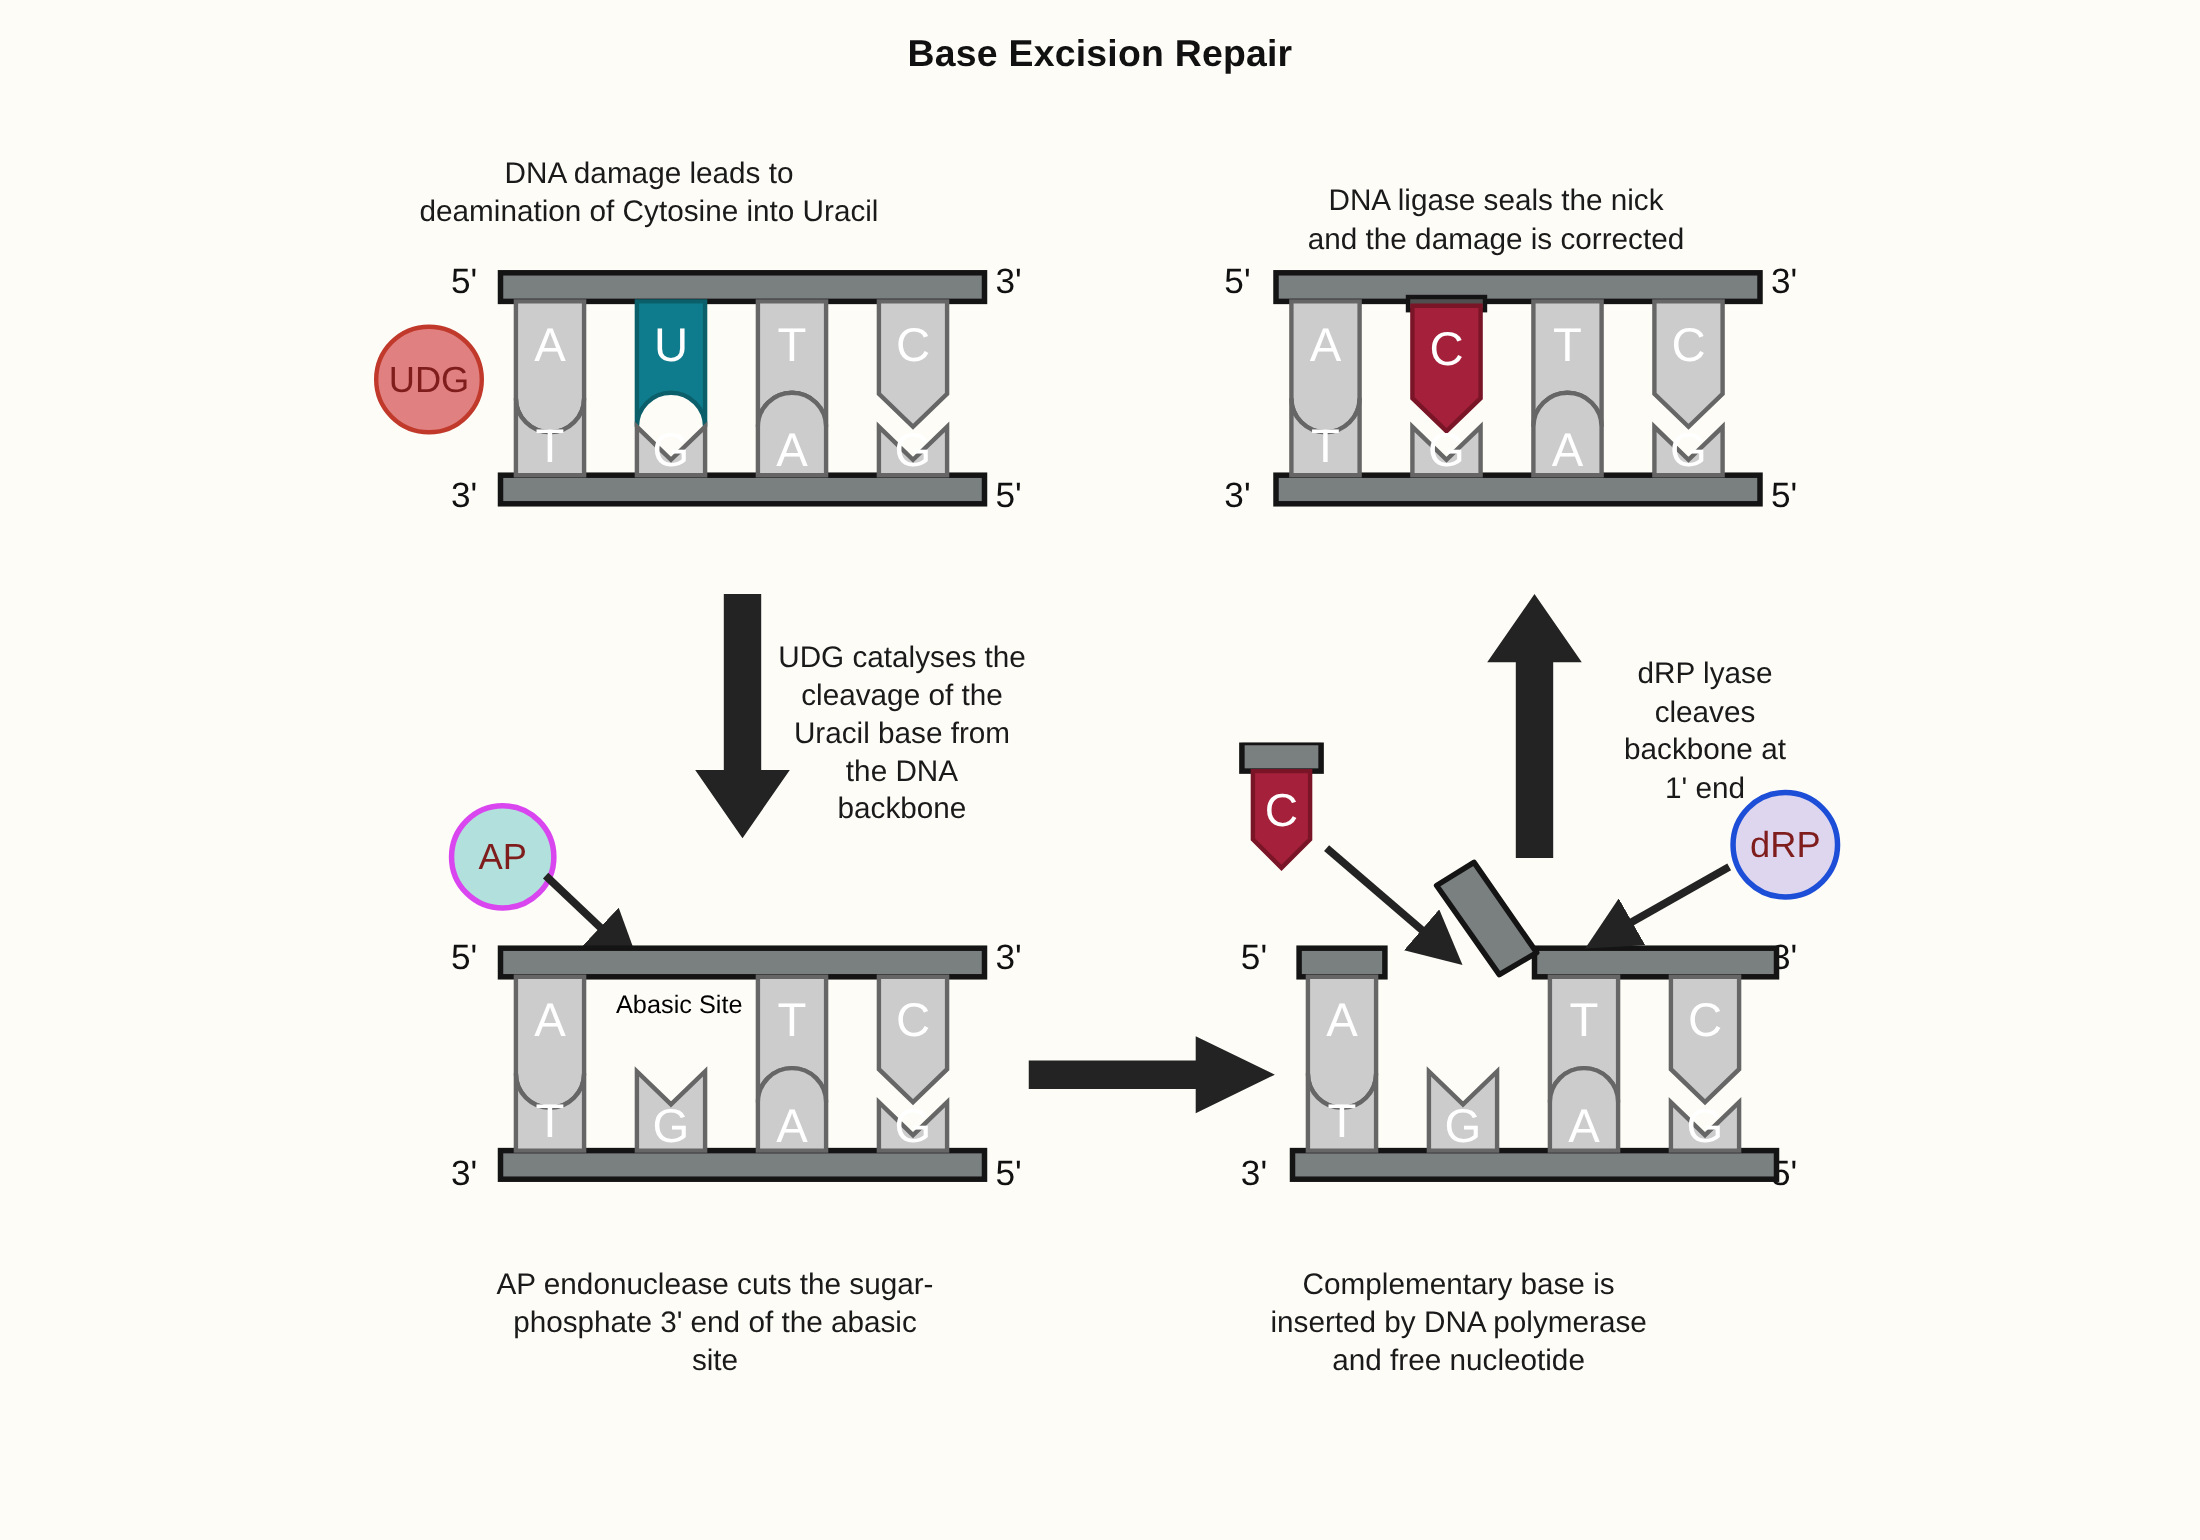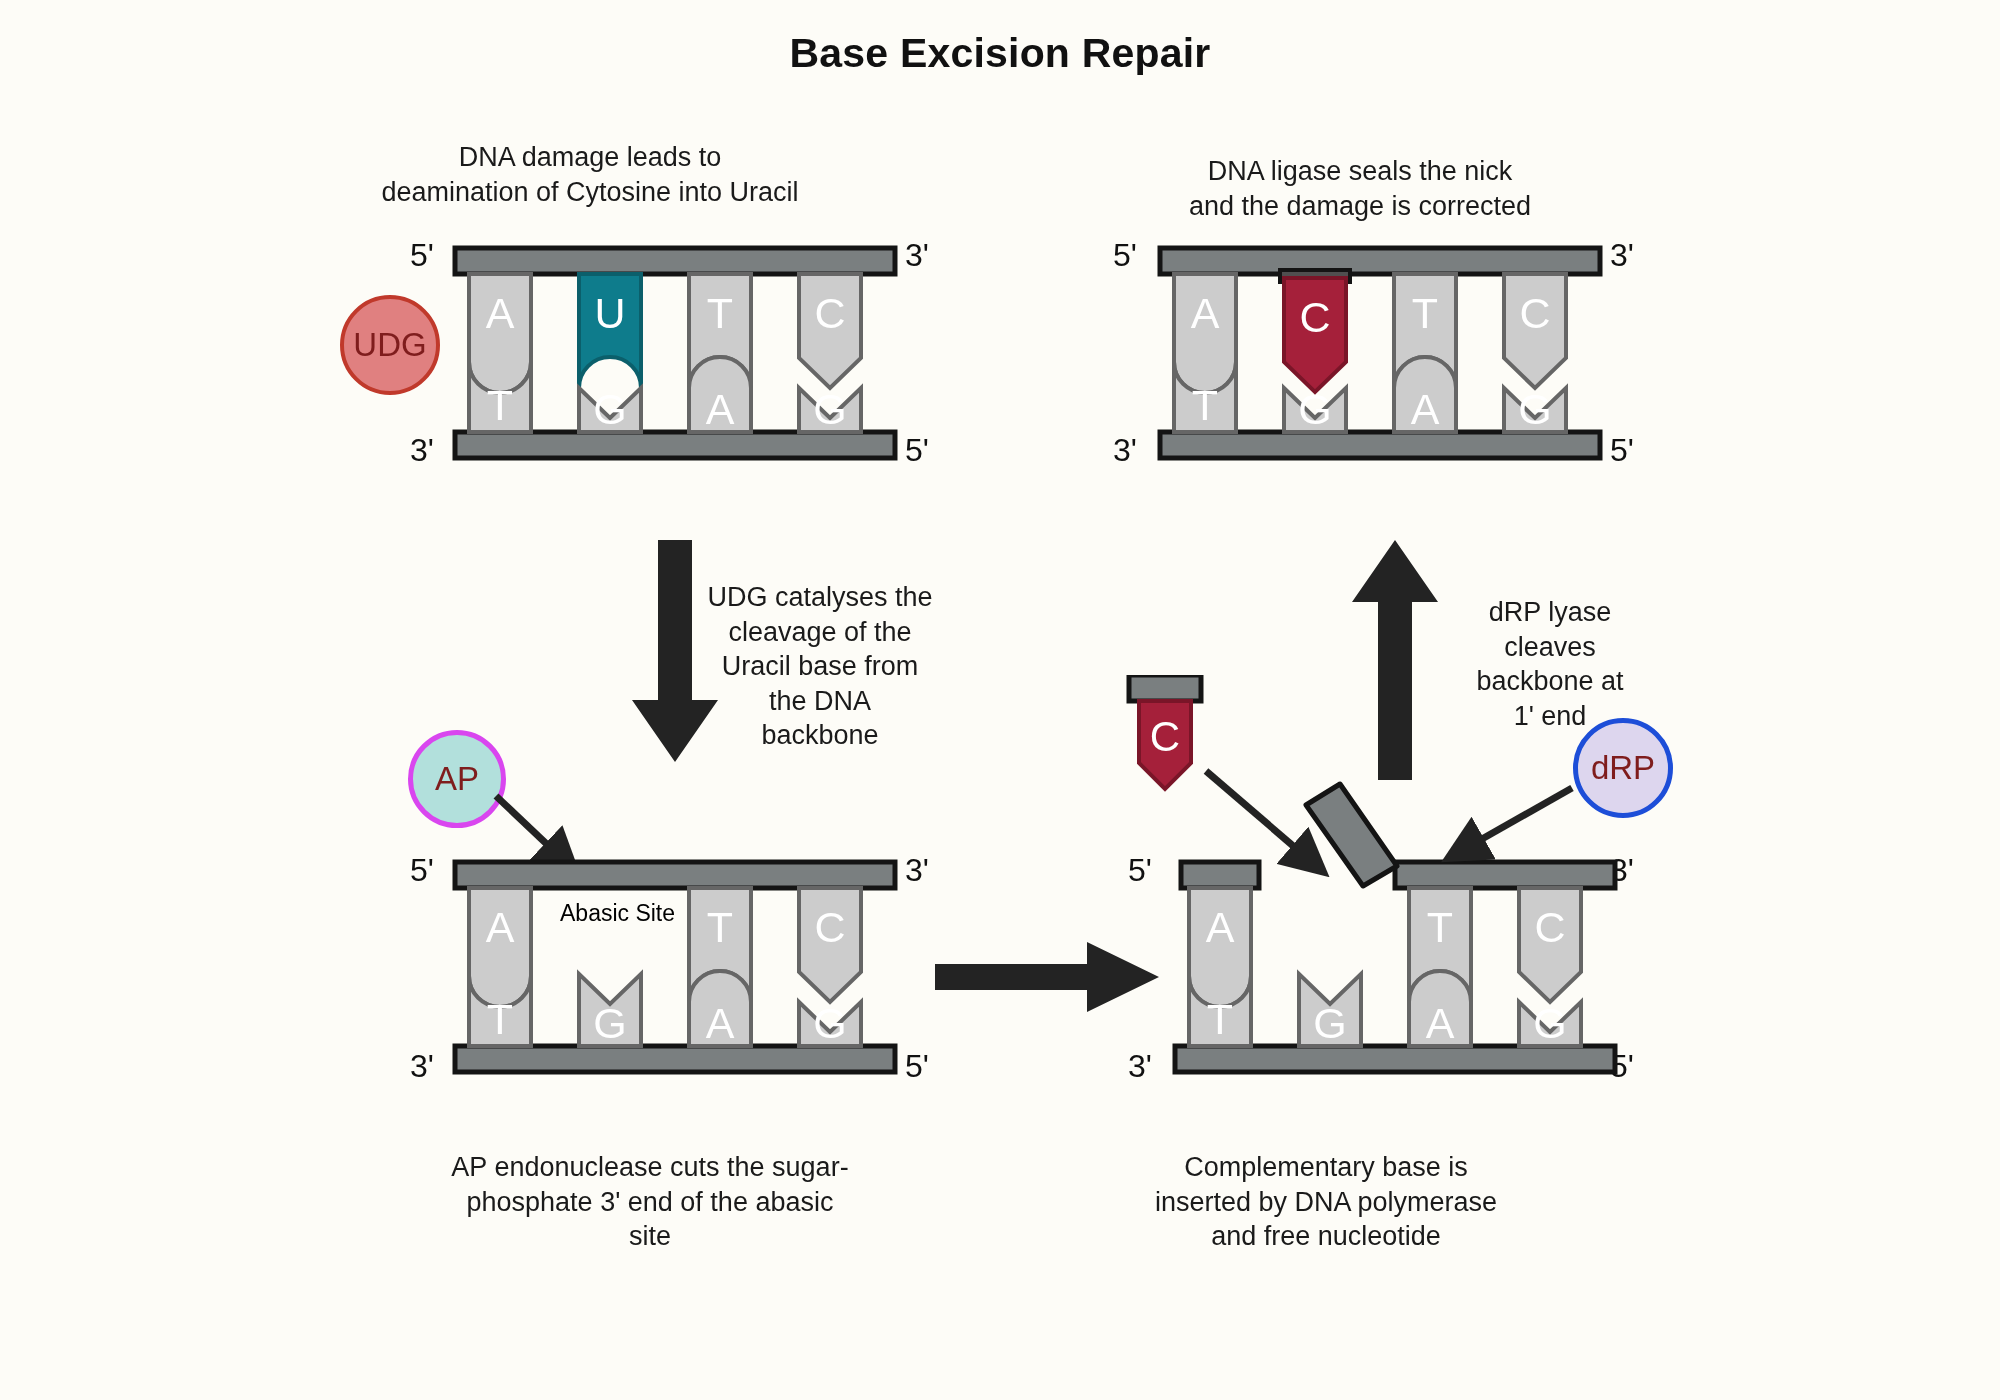--- a/index.html
+++ b/index.html
@@ -8,21 +8,21 @@
     background:#fdfcf7;
     font-family:"Liberation Sans", sans-serif;
     color:#111111;
     overflow:hidden;
     position:relative;
   }
   .abs{position:absolute;}
   #title{
     left:0;top:30px;width:2000px;
     text-align:center;
-    font-size:41px;font-weight:bold;
+    font-size:34px;font-weight:bold;
     letter-spacing:.2px;
   }
   .caption{
     text-align:center;
     font-size:27px;
     line-height:1.28;
     color:#1a1a1a;
     white-space:pre-line;
   }
   .endlabel{
@@ -103,21 +103,21 @@
     <text x="265" y="176" font-size="43" fill="#ffffff" text-anchor="middle" font-family="Liberation Sans, sans-serif">A</text>
   </g>
 
   <g>
     <path d="M344 184 v-44 l31 30 l31 -30 v44 z" fill="#cccccc" stroke="#666666" stroke-width="4"></path>
     <text x="375" y="176" font-size="43" fill="#ffffff" text-anchor="middle" font-family="Liberation Sans, sans-serif">G</text>
   </g>
 </svg>
 </div>
 
-<div class="abs caption" style="left:1090px;top:154px;width:540px;">DNA ligase seals the nick
+<div class="abs caption" style="left:1090px;top:165px;width:540px;">DNA ligase seals the nick
 and the damage is corrected</div>
 
 <div class="abs endlabel" style="left:1113px;top:237px;">5'</div>
 <div class="abs endlabel" style="left:1610px;top:237px;">3'</div>
 <div class="abs endlabel" style="left:1113px;top:432px;">3'</div>
 <div class="abs endlabel" style="left:1610px;top:432px;">5'</div>
 
 <div class="duplex" style="left:1160px;top:248px;">
 <svg width="460" height="215" viewBox="0 0 460 215">
   <g>

